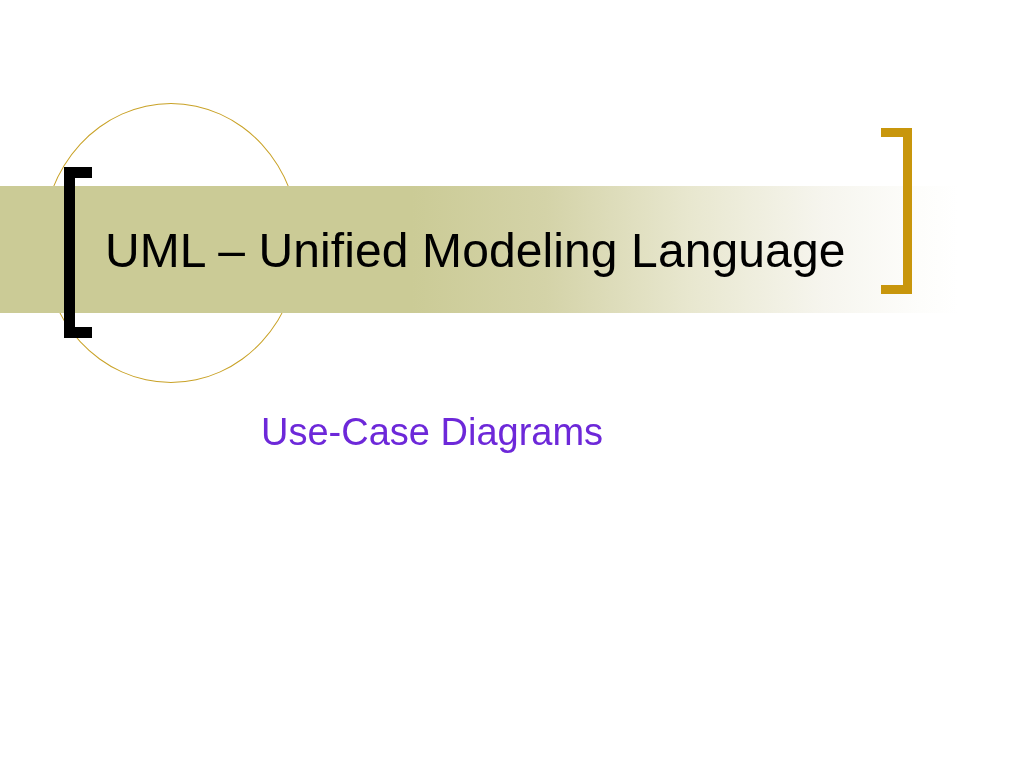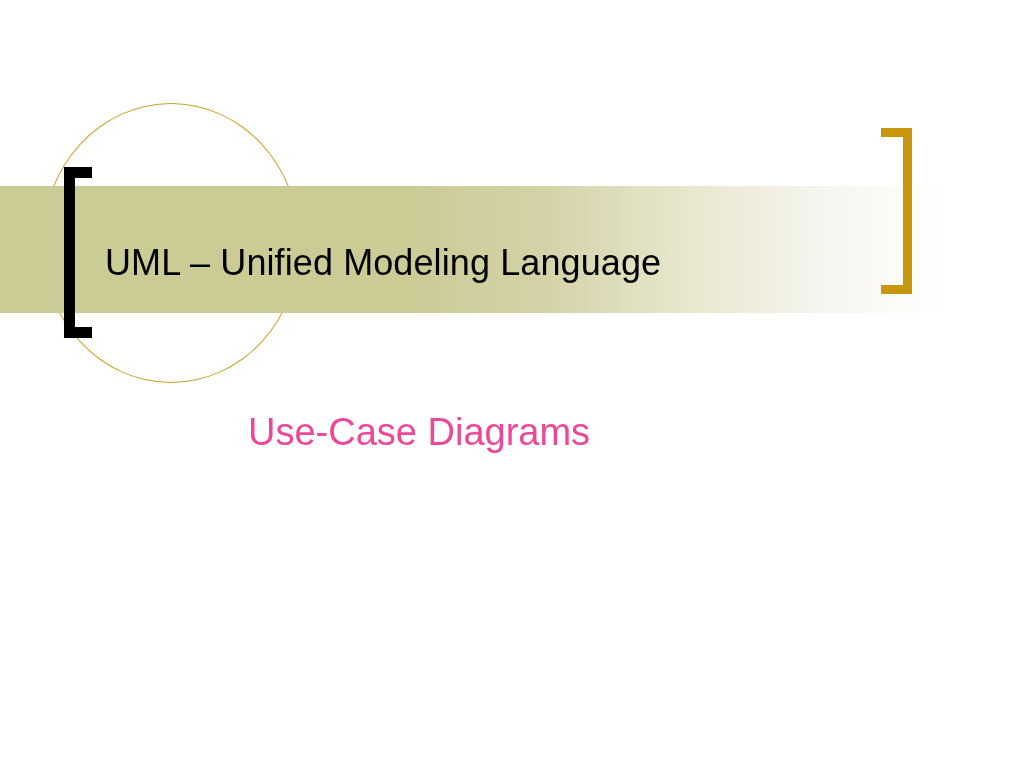--- a/index.html
+++ b/index.html
@@ -74,35 +74,34 @@
     border-right: 9px solid #C8960C;
     border-bottom: 9px solid #C8960C;
     box-sizing: border-box;
     background: transparent;
   }
 
   .title-text {
     position: absolute;
     left: 105px;
     top: 226px;
-    font-size: 36px;
+    font-size: 48px;
     line-height: 50px;
     color: #000000;
     white-space: nowrap;
     letter-spacing: 0.1px;
-    margin-top: 12px;
   }
 
   .subtitle-text {
     position: absolute;
-    left: 248px;
+    left: 261px;
     top: 408px;
     font-size: 38px;
     line-height: 48px;
-    color: #ec4899;
+    color: #6d28d9;
     white-space: nowrap;
   }
 
   .body-area {
     position: absolute;
     left: 0;
     top: 480px;
     width: 1024px;
     height: 288px;
   }

